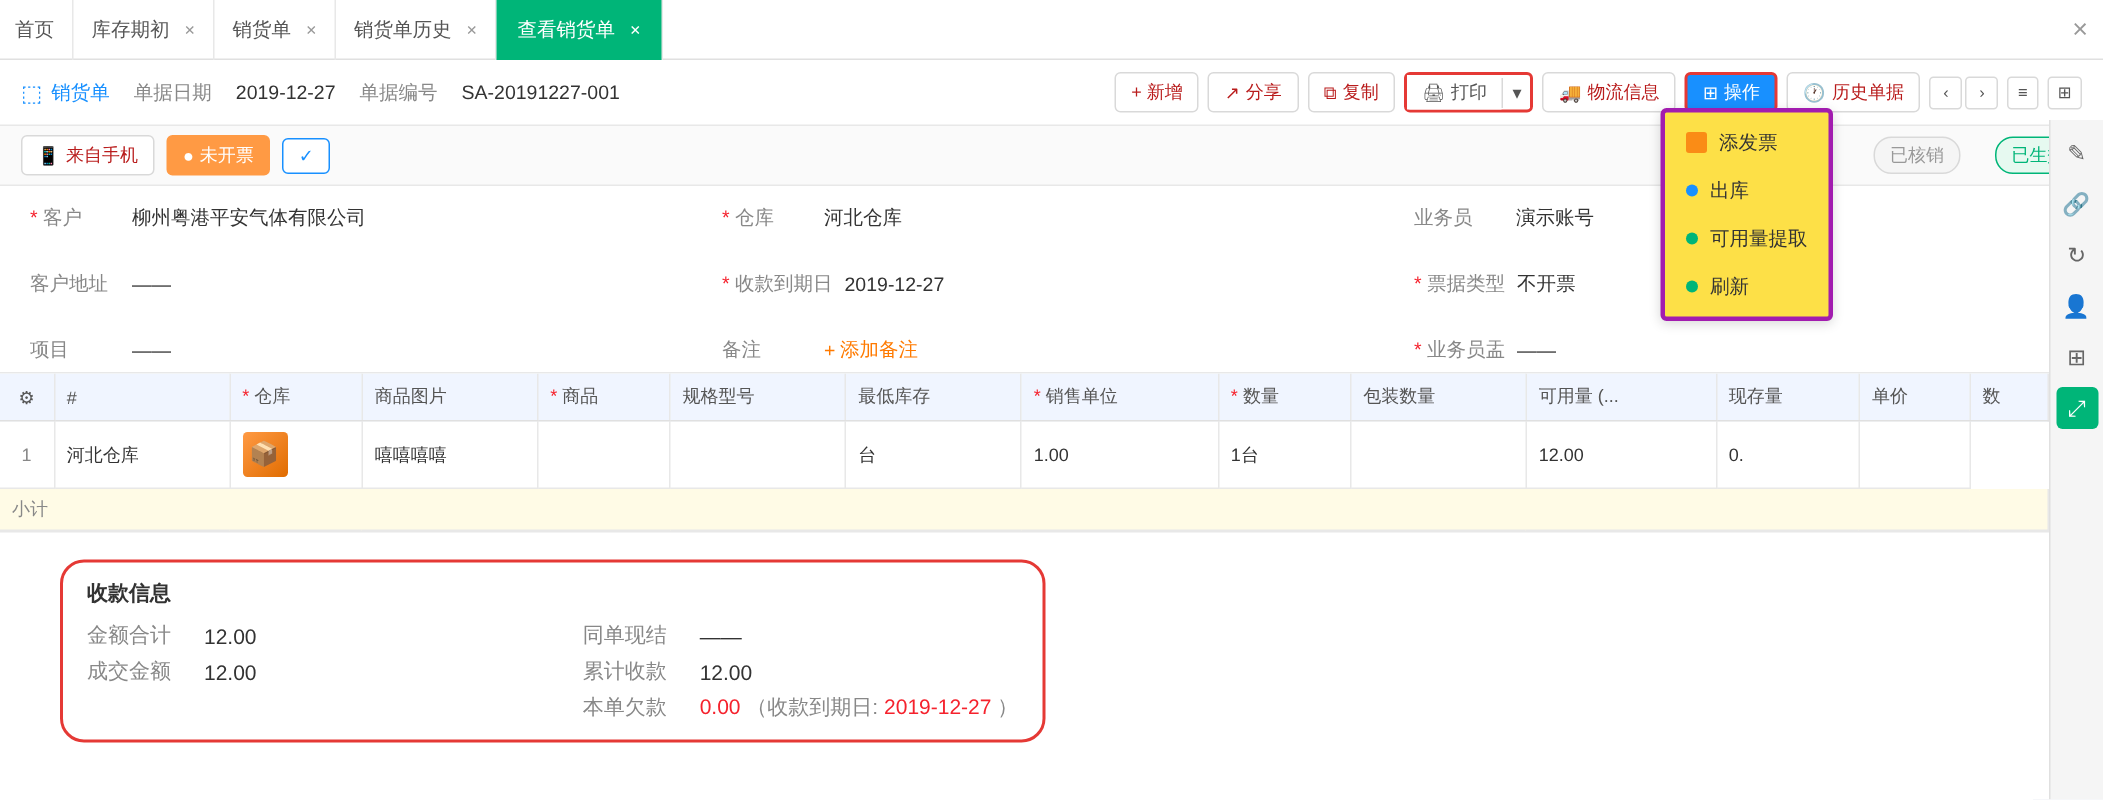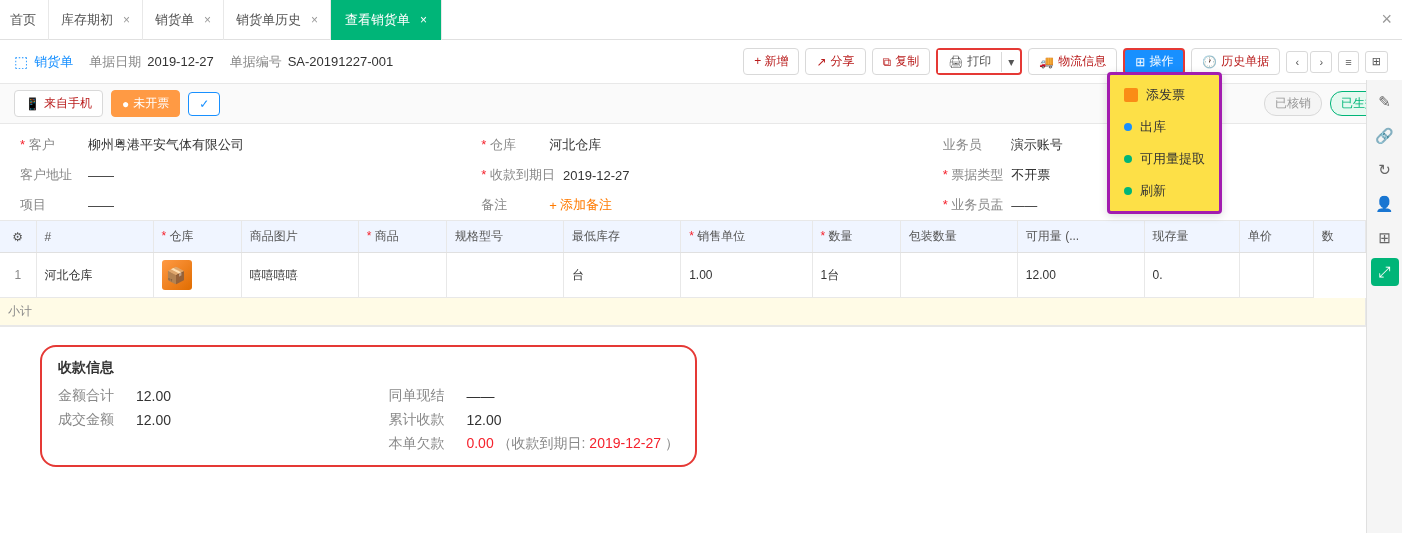--- a/index.html
+++ b/index.html
@@ -69,21 +69,21 @@
     .top-info-bar .doc-title {
       display: flex;
       align-items: center;
       gap: 6px;
       color: #1890ff;
       font-weight: 500;
     }
     .top-info-bar .field-group {
       display: flex;
       align-items: center;
-      gap: 6px;
+      gap: 16px;
       font-size: 13px;
       color: #555;
     }
     .top-info-bar .field-group span.label { color: #888; }
     .top-info-bar .field-group span.value { color: #333; }
     .toolbar-btn {
       display: flex;
       align-items: center;
       gap: 4px;
       padding: 4px 10px;
@@ -162,21 +162,21 @@
       font-size: 12px;
       color: #555;
       background: #fff;
     }
 
     
     .form-area {
       padding: 12px 18px 6px 20px;
       display: grid;
       grid-template-columns: 1fr 1fr 1fr;
-      gap: 12px 20px;
+      gap: 26px 20px;
       border-bottom: 1px solid #e8e8e8;
     }
     .form-row {
       display: flex;
       align-items: center;
       gap: 8px;
     }
     .form-label {
       color: #888;
       font-size: 13px;
@@ -430,21 +430,21 @@
         <span>📱</span>
         <span>来自手机</span>
       </button>
       <button class="toolbar-btn" style="background:#ff9a44; color:#fff; border-color:#ff9a44;">
         <span>●</span>
         <span>未开票</span>
       </button>
       <button class="toolbar-btn" style="color:#1890ff; border-color:#1890ff;">
         <span>✓</span>
       </button>
-      <div style="margin-left:auto; display:flex; gap:8px;">
+      <div style="margin-left:auto; display:flex; gap:23px;">
         <span class="status-tag revoked">已核销</span>
         <span class="status-tag effective">已生效</span>
       </div>
     </div>
 
     <div class="dropdown-menu">
       <div class="dropdown-item">
         <span style="display:inline-block; width:14px; height:14px; background:#fa8c16; border-radius:2px;"></span>
         <span>添发票</span>
       </div>

